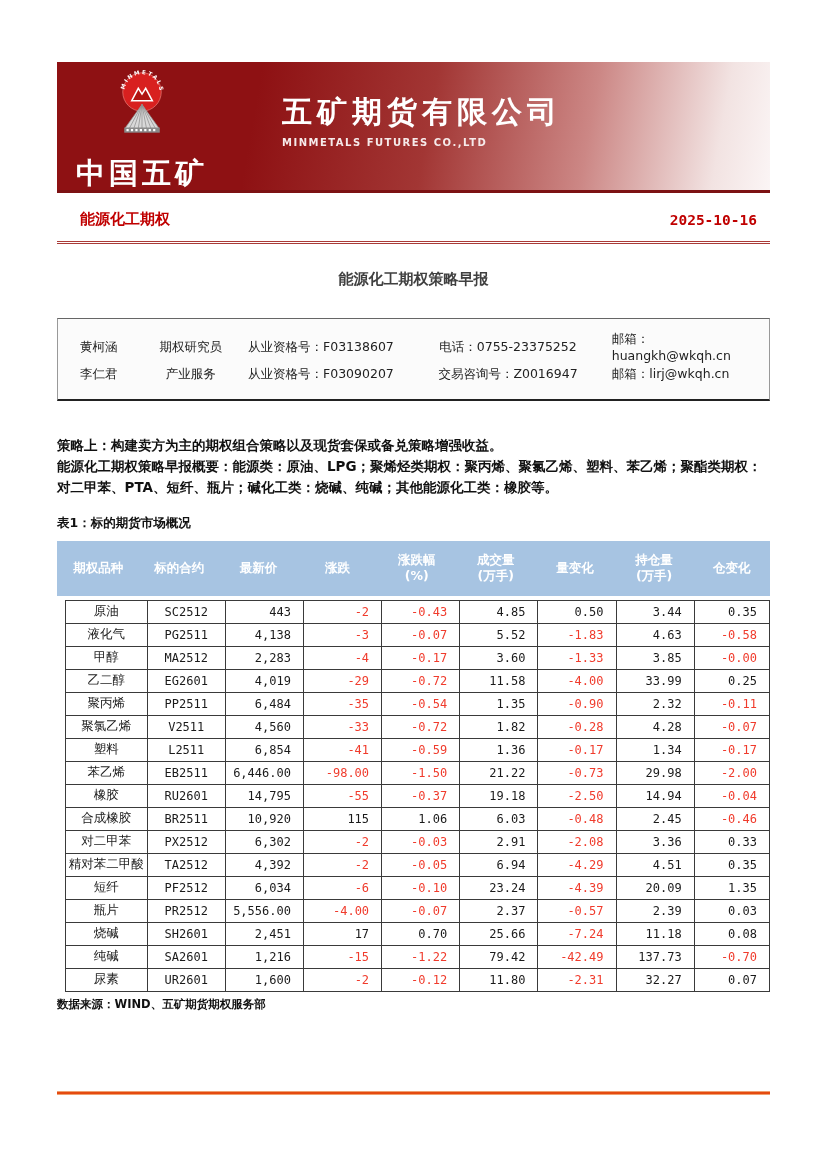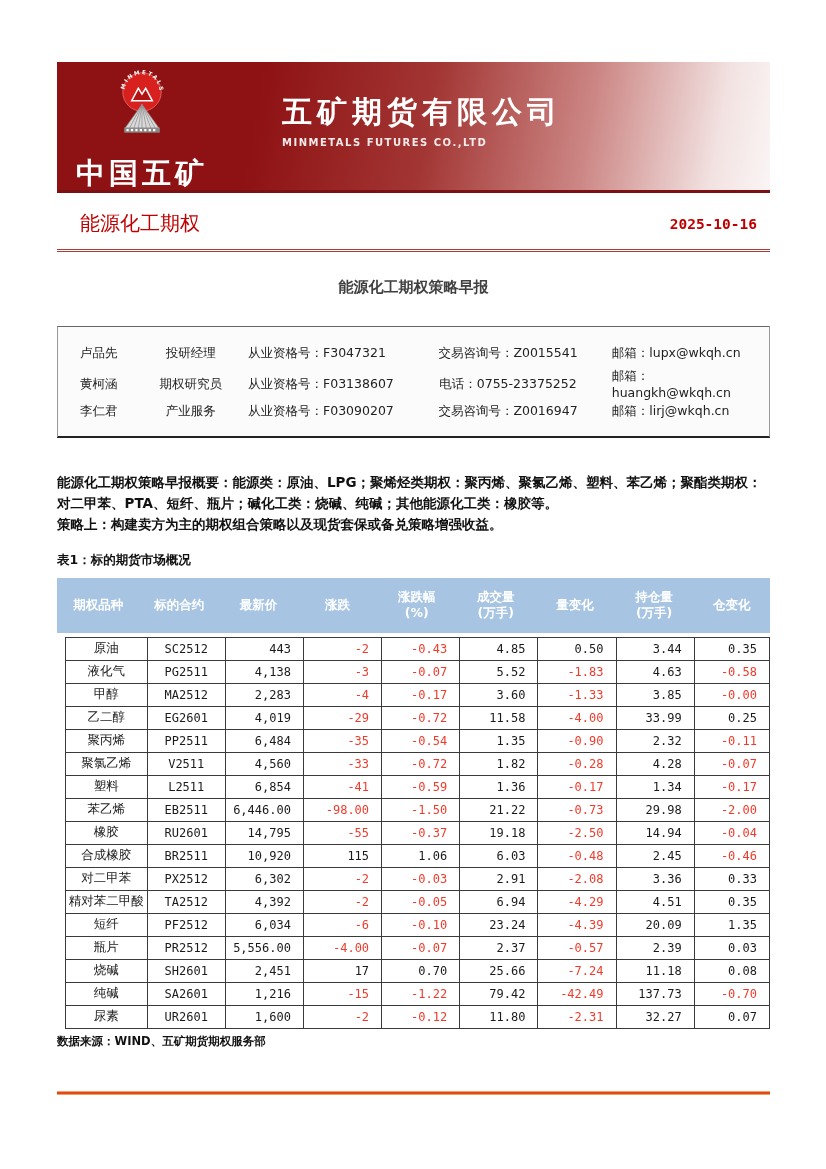--- a/index.html
+++ b/index.html
@@ -36,21 +36,21 @@
   .company-en {
     color: #f6eaea; font-size: 10px; font-weight: bold;
     letter-spacing: 1.5px; margin-top: 4px; white-space: nowrap;
   }
 
   
   .section-row {
     display: flex; justify-content: space-between; align-items: center;
     margin-top: 17px; padding-left: 23px; padding-right: 13px;
   }
-  .section-label { color: #c00000; font-size: 20px; font-weight: normal; text-align: right; }
+  .section-label { color: #c00000; font-size: 15px; font-weight: bold; text-align: right; }
   .report-date { color: #c00000; font-size: 14.5px; font-weight: bold; font-family: "DejaVu Sans Mono", monospace; }
   .double-rule { margin-top: 12px; height: 4px; border-top: 3px double #aa3b38; }
 
   
   .report-title {
     text-align: center; font-size: 15px; font-weight: bold;
     color: #404040; margin-top: 25px;
   }
 
   
@@ -159,45 +159,38 @@
   <div class="section-row">
     <span class="section-label">能源化工期权</span>
     <span class="report-date">2025-10-16</span>
   </div>
   <div class="double-rule"></div>
 
   <h1 class="report-title">能源化工期权策略早报</h1>
 
   <div class="contacts-box">
       <div class="contact-row">
-        <span class="c-name">卢品先</span>
-        <span class="c-role">投研经理</span>
-        <span class="c-cert">从业资格号：F3047321</span>
-        <span class="c-mid">交易咨询号：Z0015541</span>
-        <span class="c-mail">邮箱：lupx@wkqh.cn</span>
-      </div>
-      <div class="contact-row">
         <span class="c-name">黄柯涵</span>
         <span class="c-role">期权研究员</span>
         <span class="c-cert">从业资格号：F03138607</span>
         <span class="c-mid">电话：0755-23375252</span>
         <span class="c-mail">邮箱：huangkh@wkqh.cn</span>
       </div>
       <div class="contact-row">
         <span class="c-name">李仁君</span>
         <span class="c-role">产业服务</span>
         <span class="c-cert">从业资格号：F03090207</span>
         <span class="c-mid">交易咨询号：Z0016947</span>
         <span class="c-mail">邮箱：lirj@wkqh.cn</span>
       </div>
     </div>
 
   <div class="summary">
+    <div>策略上：构建卖方为主的期权组合策略以及现货套保或备兑策略增强收益。</div>
     <div>能源化工期权策略早报概要：能源类：原油、LPG；聚烯烃类期权：聚丙烯、聚氯乙烯、塑料、苯乙烯；聚酯类期权：对二甲苯、PTA、短纤、瓶片；碱化工类：烧碱、纯碱；其他能源化工类：橡胶等。</div>
-    <div>策略上：构建卖方为主的期权组合策略以及现货套保或备兑策略增强收益。</div>
   </div>
 
   <div class="table-caption">表1：标的期货市场概况</div>
 
   <table class="tbl-header">
     <colgroup>
       <col style="width:11.6%">
         <col style="width:11.1%">
         <col style="width:11.1%">
       <col style="width:11.1%">

